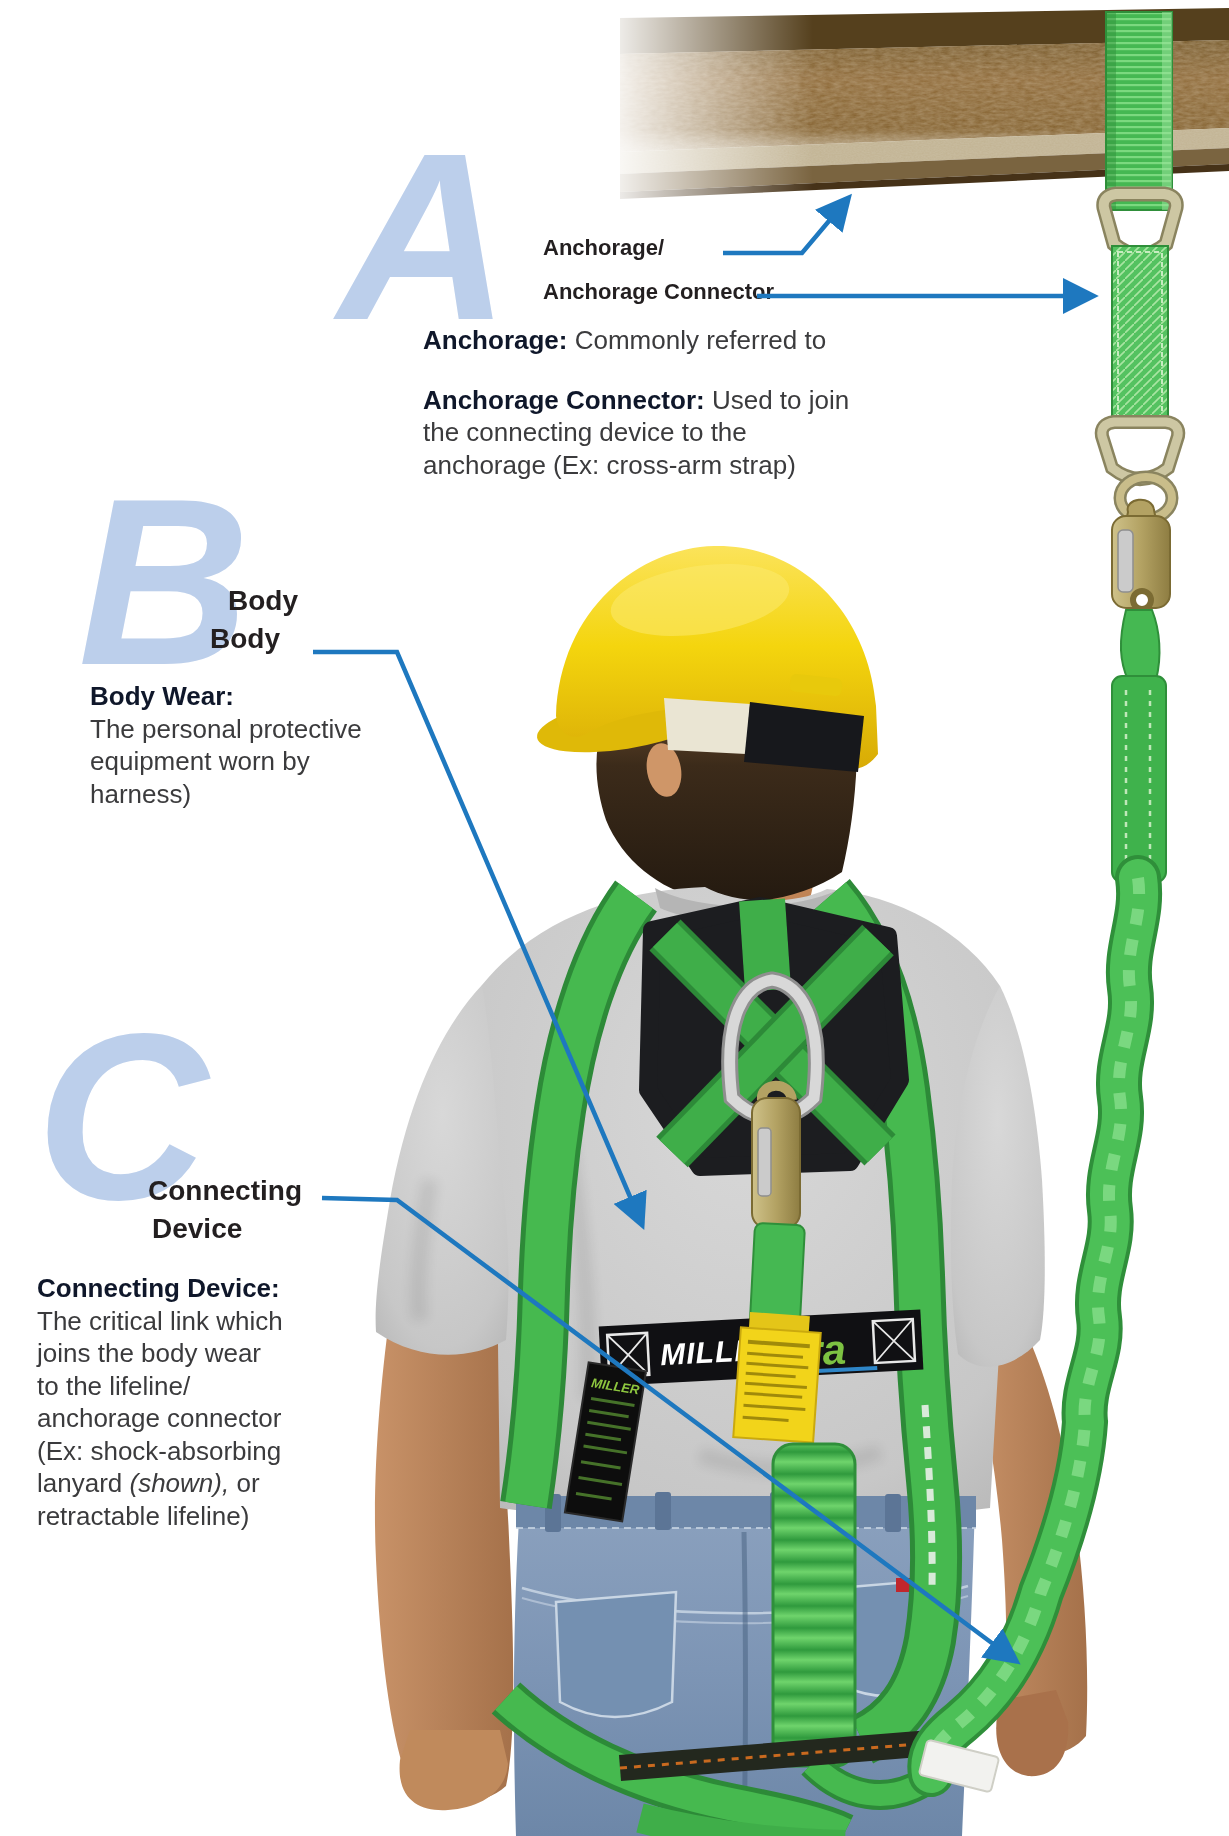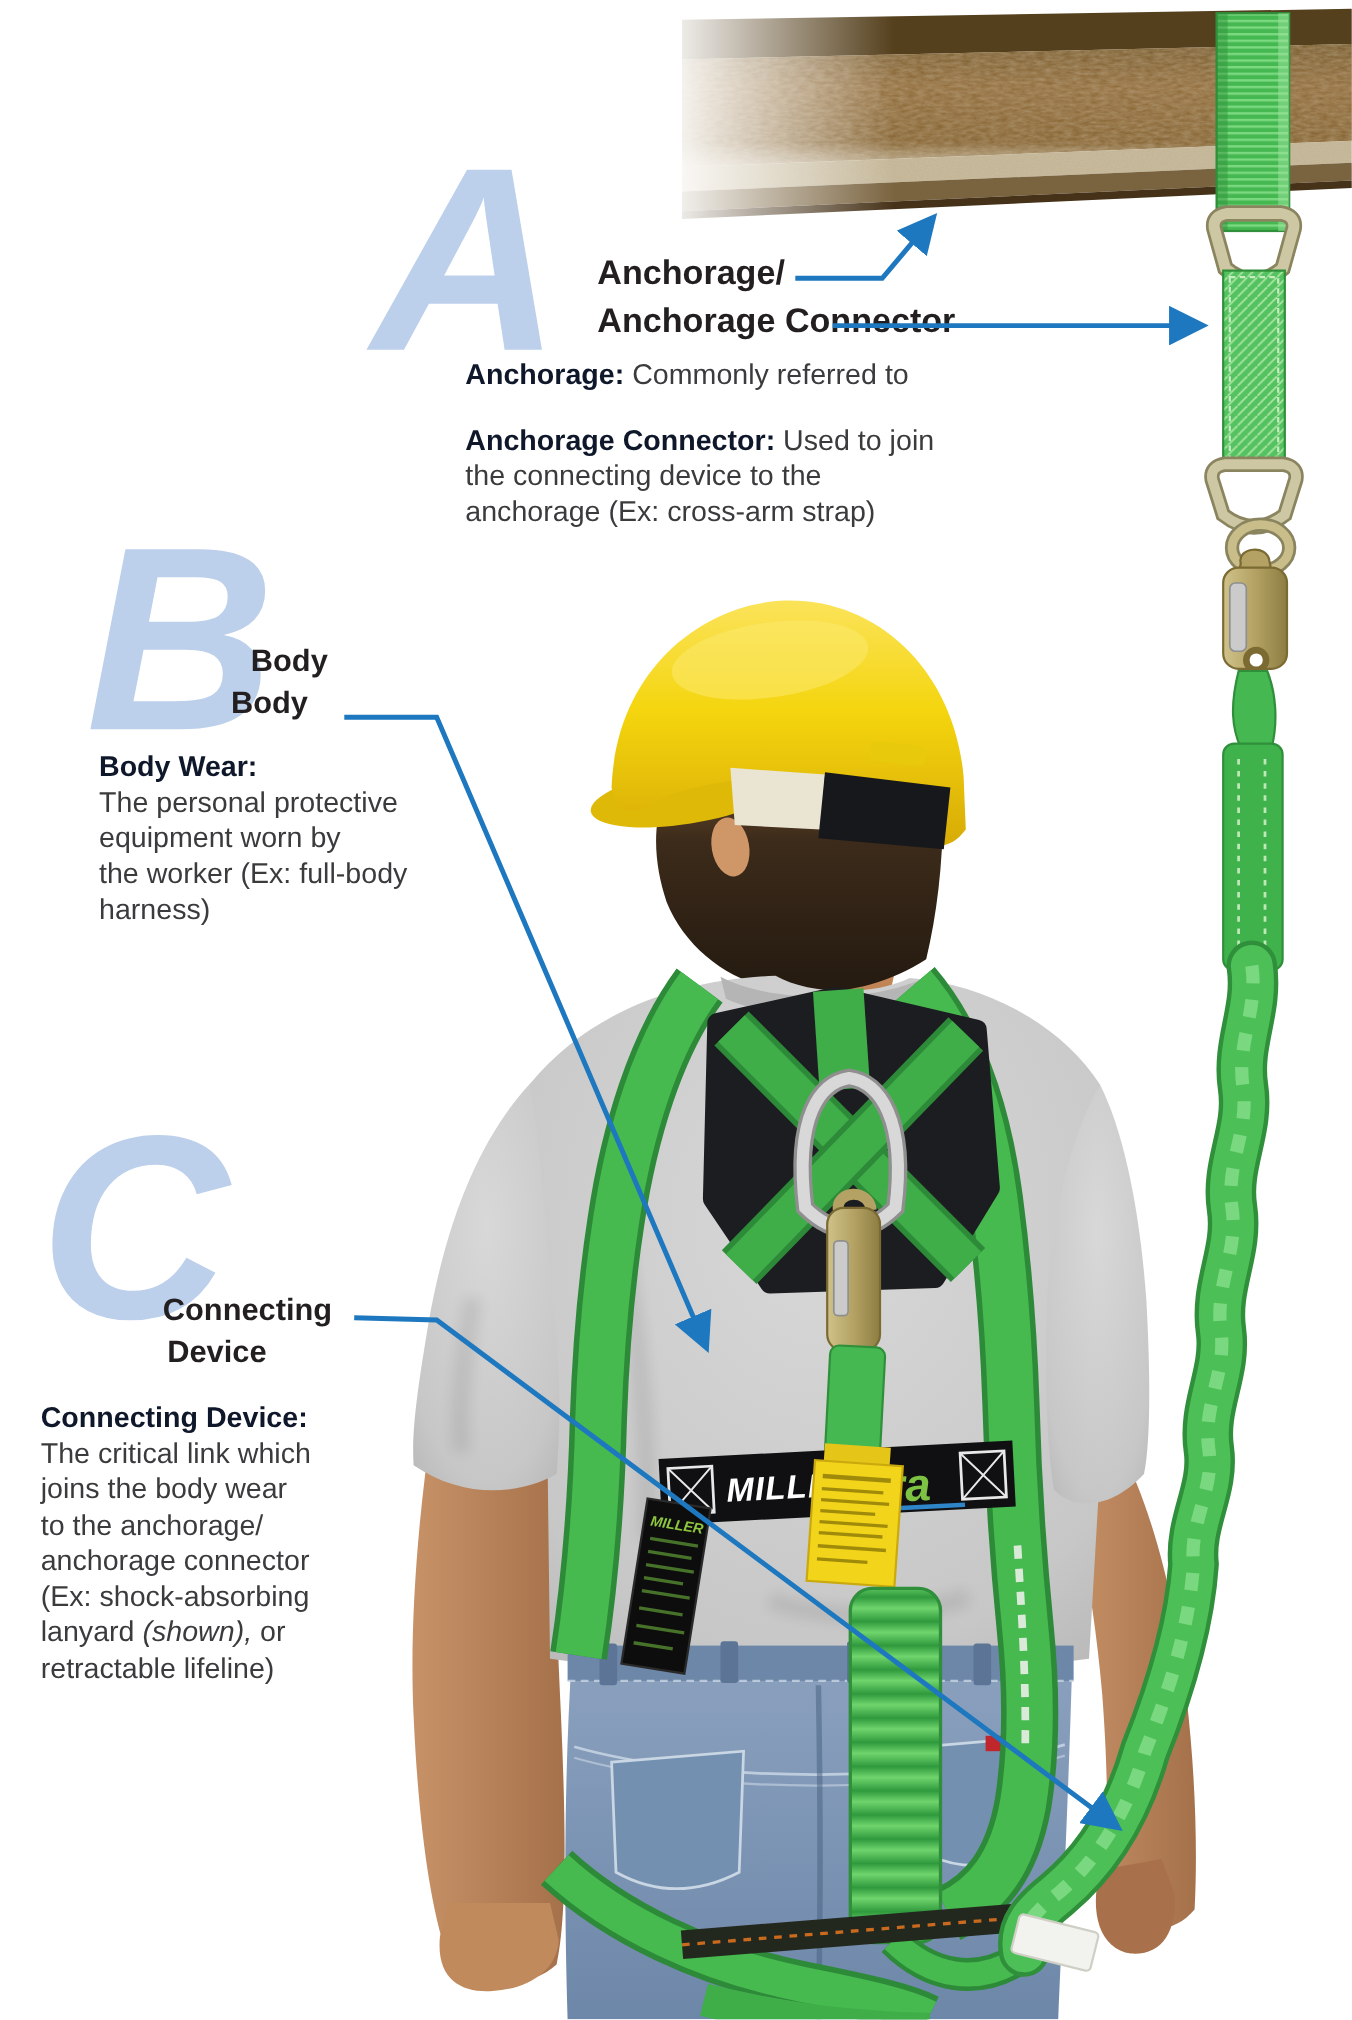--- a/index.html
+++ b/index.html
@@ -2,21 +2,21 @@
 <html><head>
 <meta charset="utf-8">
 <style>
   html,body{margin:0;padding:0;background:#ffffff;}
   #stage{position:relative;width:1229px;height:1836px;background:#ffffff;overflow:hidden;
          font-family:"Liberation Sans",sans-serif;}
   .abs{position:absolute;}
   .bigletter{font-style:italic;font-weight:900;font-size:238px;line-height:1;
              color:#bccfeb;letter-spacing:-6px;}
   .heading{font-weight:700;color:#231f20;}
-  .heading.a{font-size:31px;line-height:44px;}
+  .heading.a{font-size:22px;line-height:44px;}
   .heading.bc{font-size:28px;line-height:38px;}
   .body-text{font-size:26px;line-height:32.5px;color:#3b3b3d;}
   .body-text strong{color:#0f172a;}
   .para{margin-bottom:27px;}
   .tline{white-space:nowrap;}
   em{}
   svg{display:block;}
   #annot{pointer-events:none;}
 </style>
 </head>
@@ -298,33 +298,32 @@
   </div>
 
   <div class="abs heading bc" style="left:210px;top:582px">
     <div style="padding-left:18px">Body</div>
     <div>Body</div>
   </div>
   <div class="abs body-text" style="left:90px;top:680px">
     <div class="tline"><strong>Body Wear:</strong></div>
     <div class="tline">The personal protective</div>
     <div class="tline">equipment worn by</div>
-    <div class="tline">the worker (Ex: full-body</div>
     <div class="tline">harness)</div>
   </div>
 
   <div class="abs heading bc" style="left:148px;top:1172px">
     <div>Connecting</div>
     <div style="padding-left:4px">Device</div>
   </div>
   <div class="abs body-text" style="left:37px;top:1272px">
     <div class="tline"><strong>Connecting Device:</strong></div>
     <div class="tline">The critical link which</div>
     <div class="tline">joins the body wear</div>
-    <div class="tline">to the anchorage/</div>
+    <div class="tline">to the lifeline/</div>
     <div class="tline">anchorage connector</div>
     <div class="tline">(Ex: shock-absorbing</div>
     <div class="tline"><span>lanyard </span><em>(shown),</em><span> or</span></div>
     <div class="tline">retractable lifeline)</div>
   </div>
 
   <svg id="annot" class="abs" style="left:0;top:0" width="1229" height="1836" viewBox="0 0 1229 1836">
     <defs>
       <marker id="arr" viewBox="0 0 10 10" refX="7" refY="5" markerWidth="8" markerHeight="8" orient="auto">
         <path d="M0,0 L10,5 L0,10 Z" fill="#1e78bf"></path>

